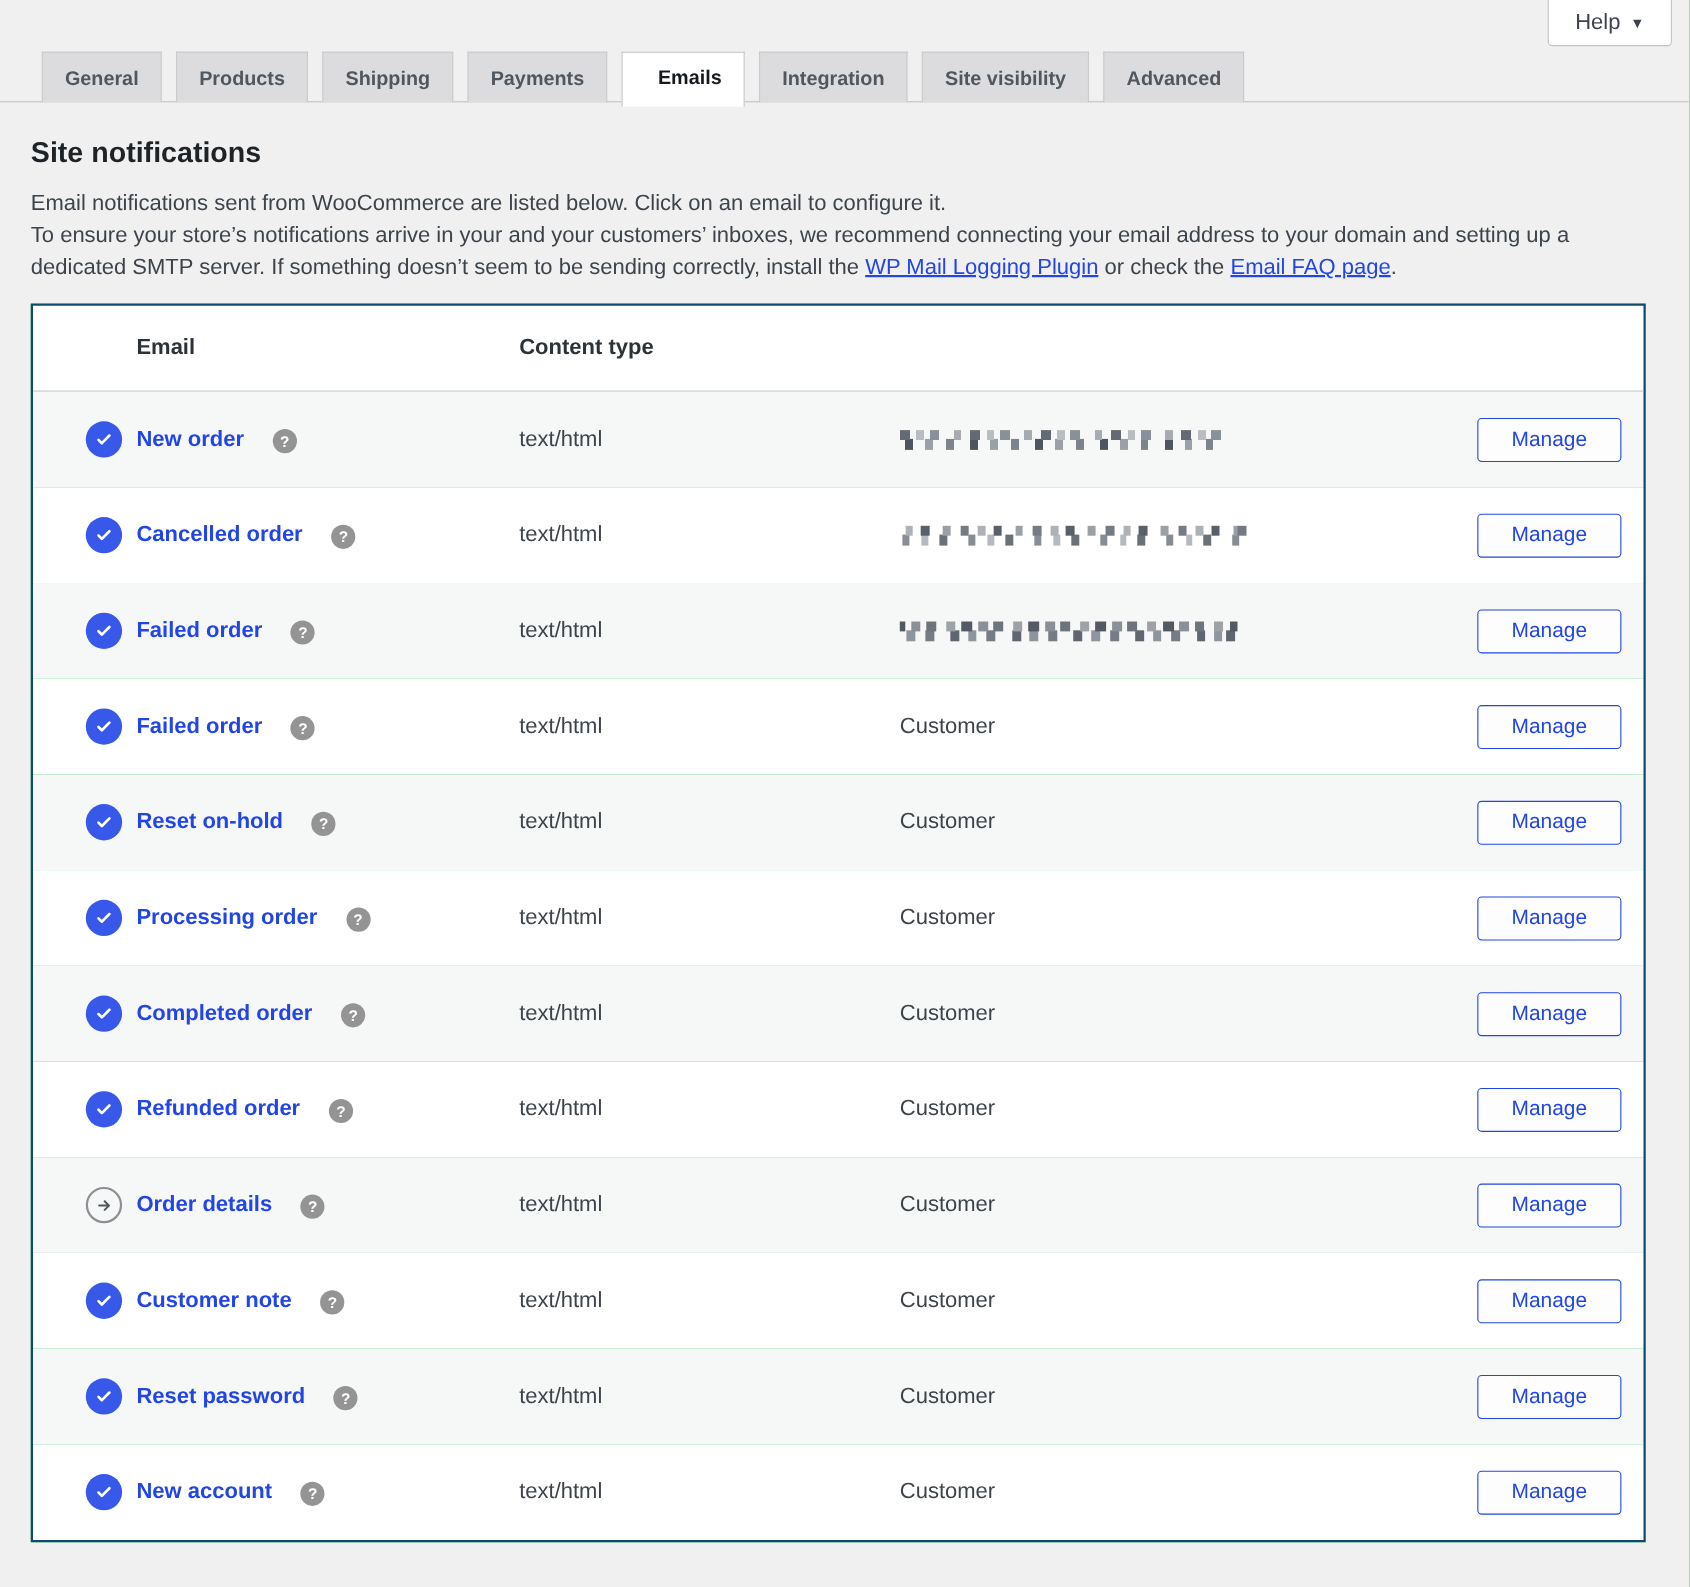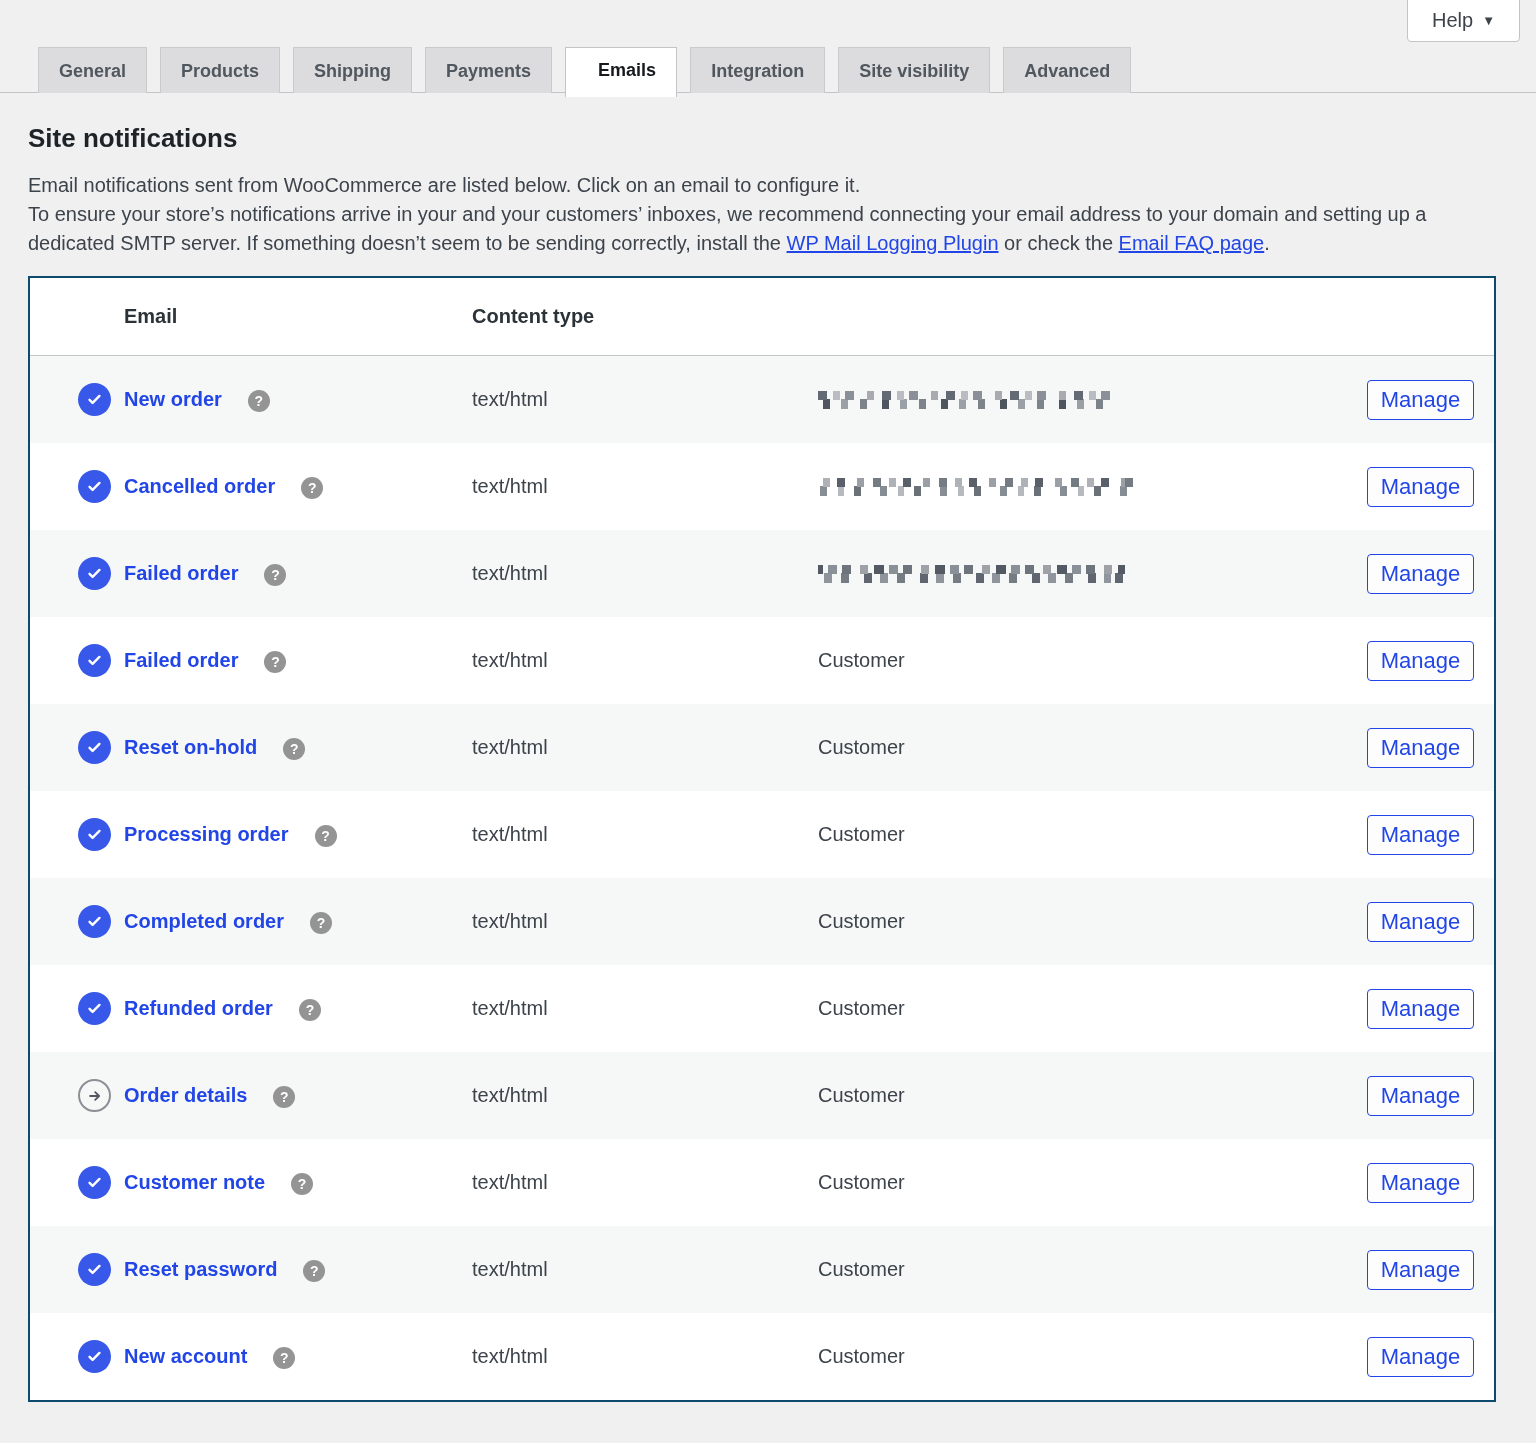--- a/index.html
+++ b/index.html
@@ -99,25 +99,25 @@
   .help-tip{
     width:22px; height:22px; border-radius:50%;
     background:#949494; color:#fff;
     font-size:14px; font-weight:700;
     display:flex; align-items:center; justify-content:center;
     margin-top:3px; cursor:pointer; user-select:none;
   }
   .content-cell, .recipient-cell{ color:#3c434a; }
   .manage-cell{ display:flex; justify-content:flex-end; padding-right:20px; }
   .manage-btn{
-    width:107px; height:40px;
+    width:131px; height:40px;
     background:#fdfdfe;
     border:1.5px solid var(--accent); border-radius:4px;
     color:var(--accent);
-    font-size:22px; font-family:inherit;
+    font-size:19px; font-family:inherit;
     cursor:pointer;
   }
   
   .redacted{
     height:19px;
     background-repeat:repeat-x;
     background-size:100% 9px, 100% 10px;
   }
   .redacted.v1{
     width:292px;

